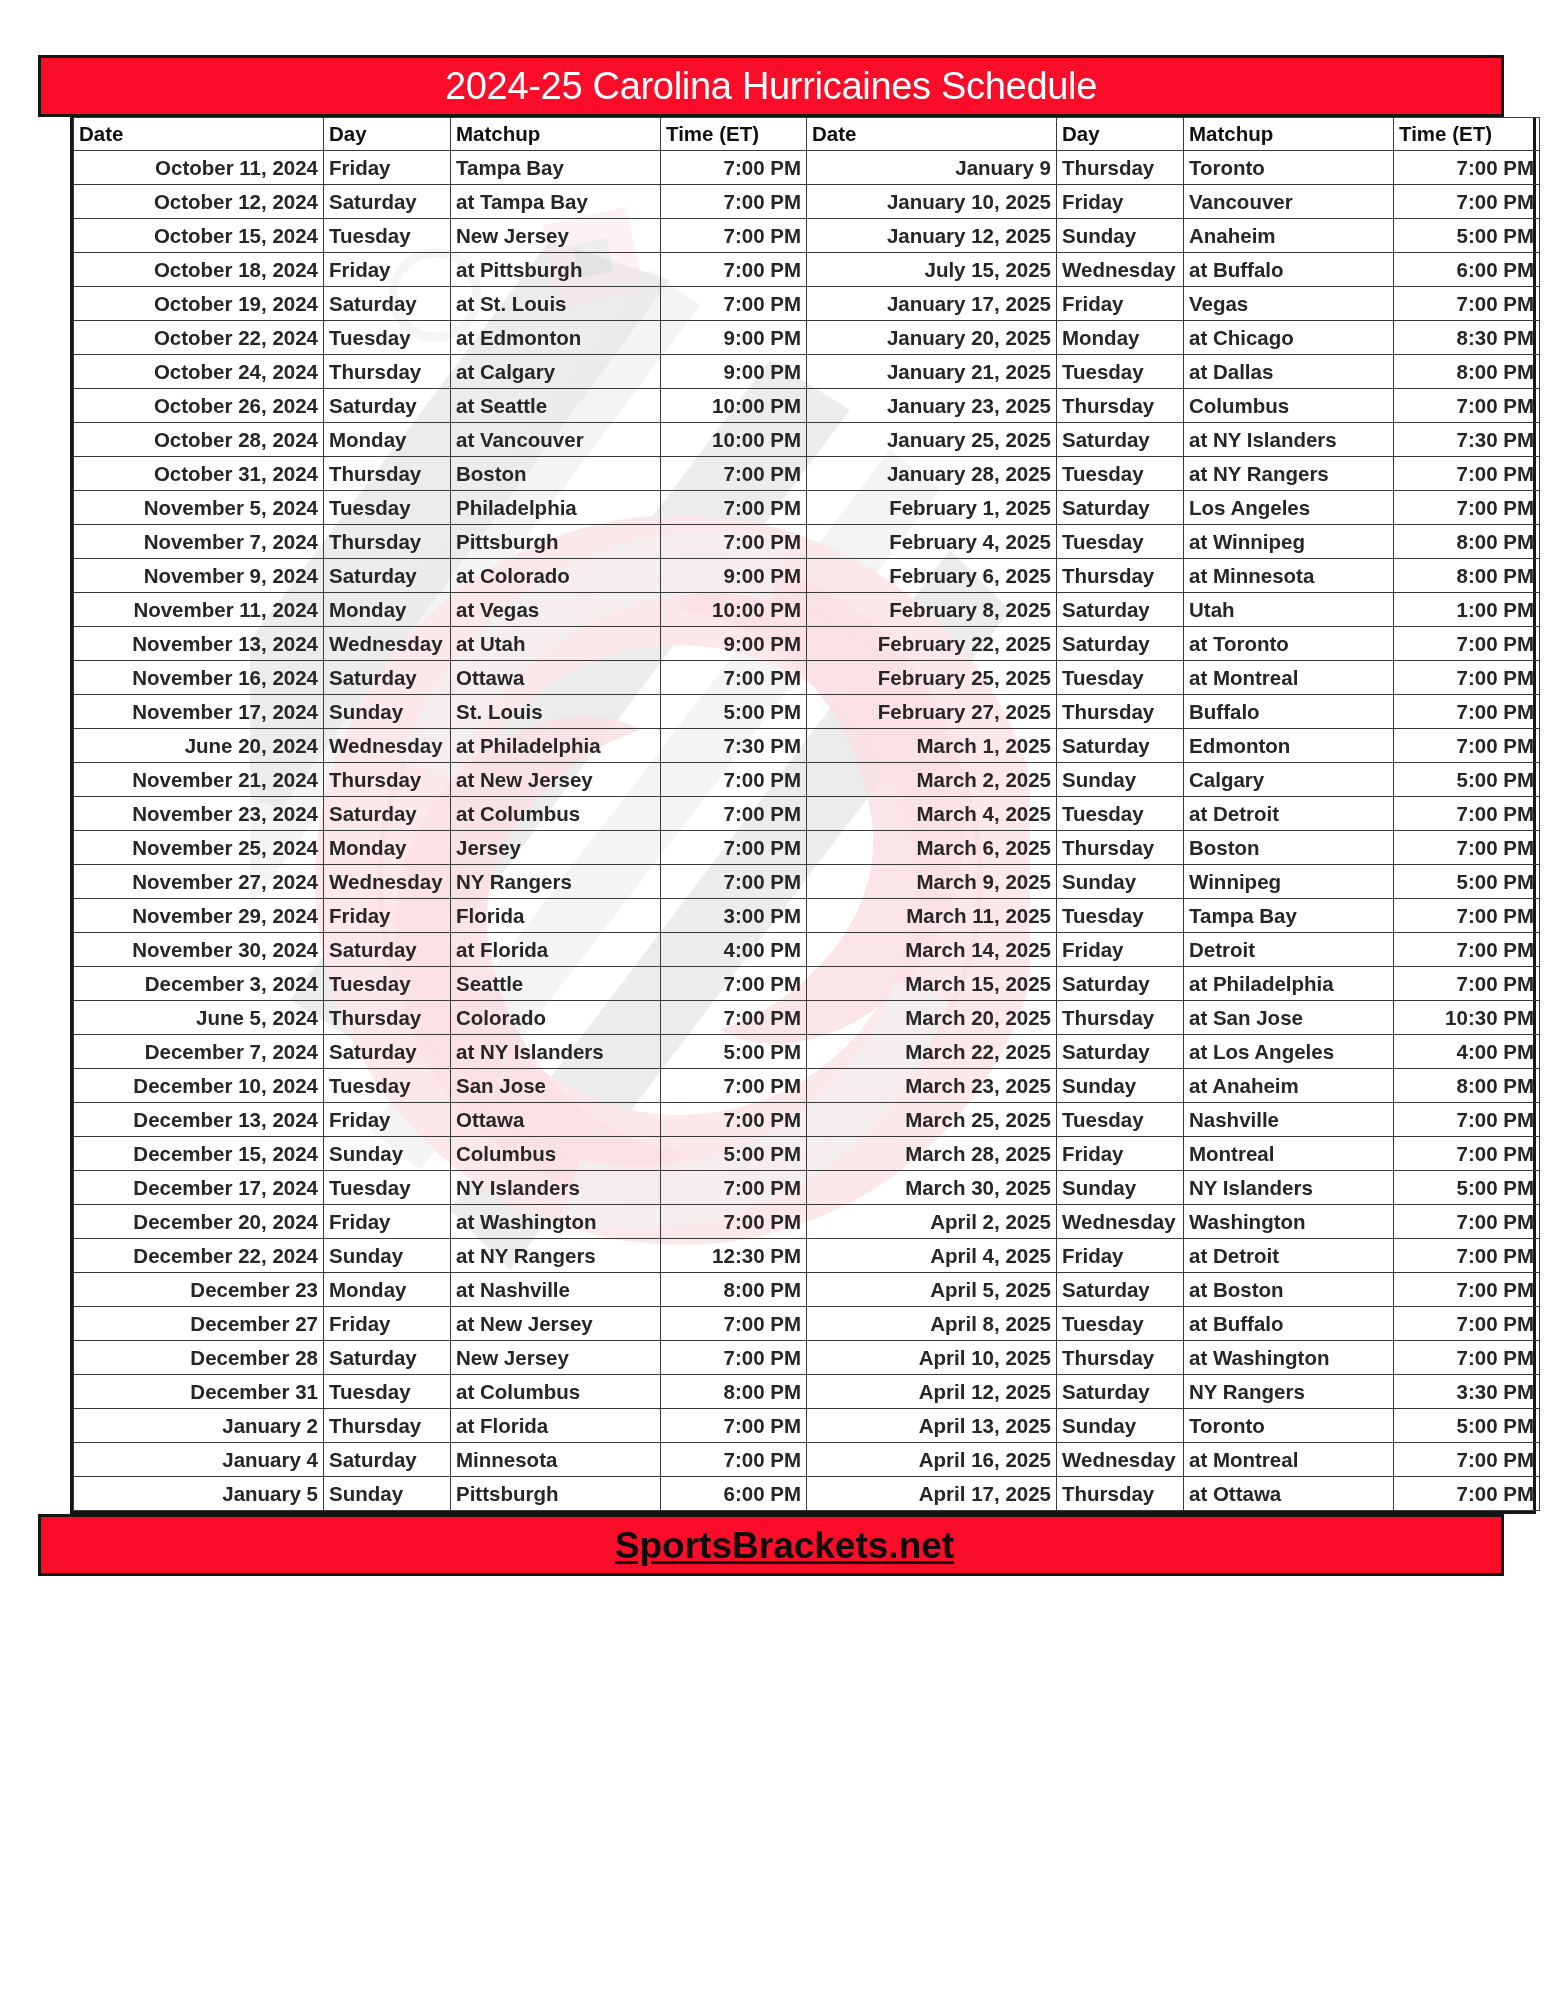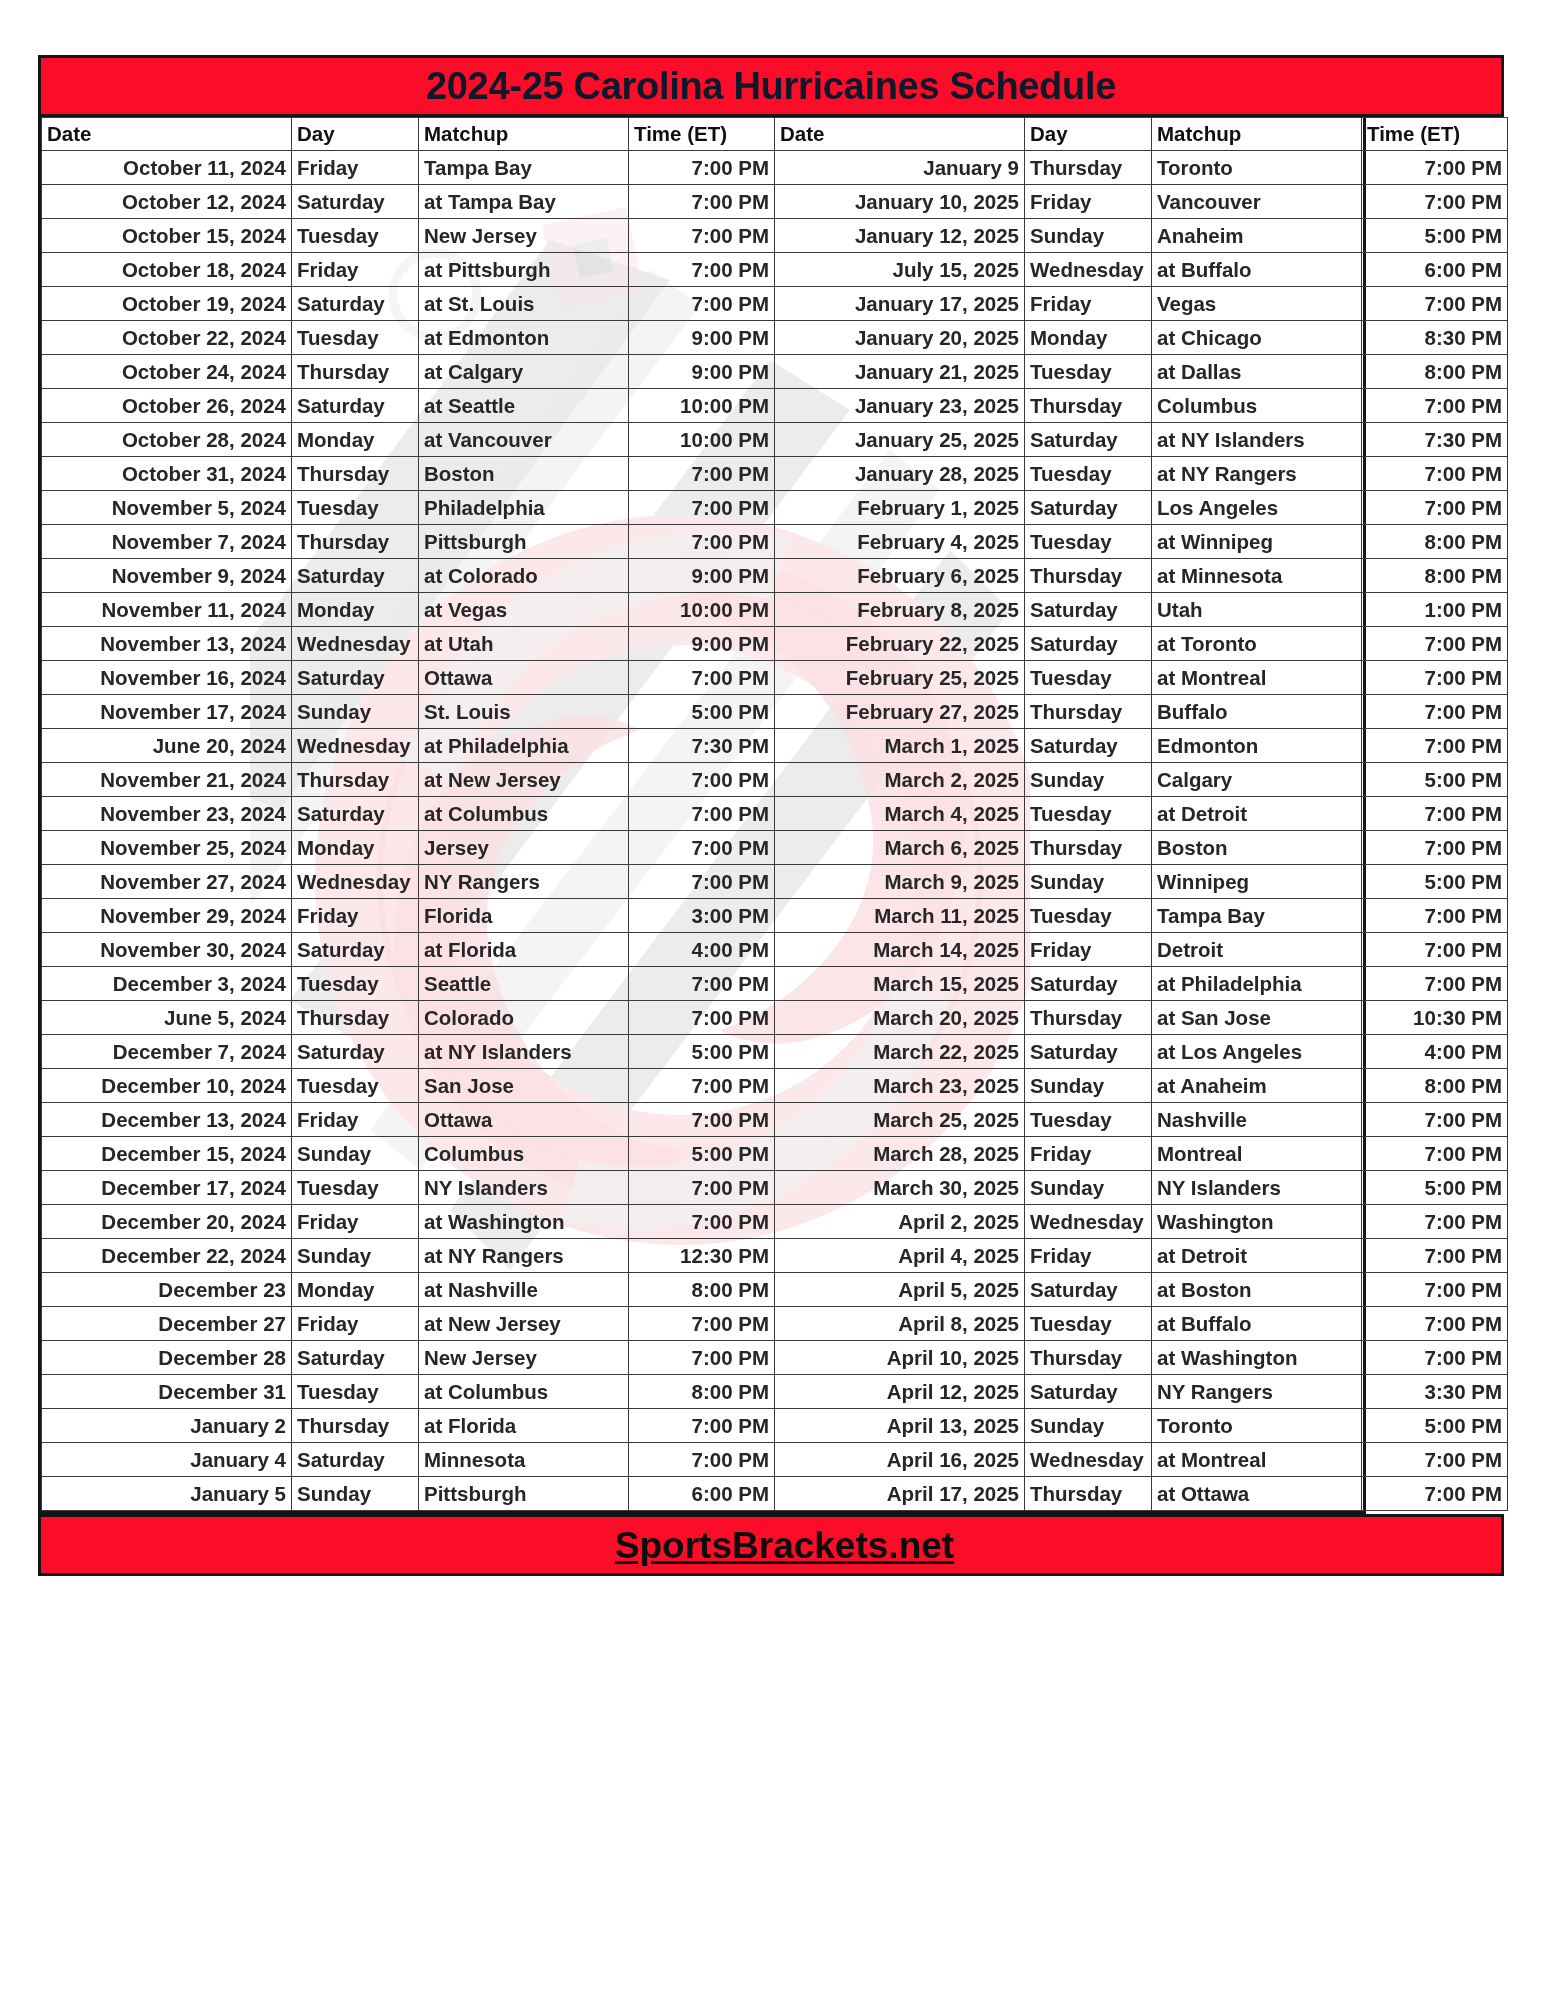--- a/index.html
+++ b/index.html
@@ -45,22 +45,22 @@
     background: #FB0D2A;
     text-align: center;
     box-sizing: border-box;
   }
   #title-bar {
     height: 62px;
     line-height: 56px;
   }
   #title-text {
     font-size: 38px;
-    font-weight: bold;
-    color: #0f172a;
+    font-weight: normal;
+    color: #ffffff;
     letter-spacing: -0.3px;
     white-space: nowrap;
   }
   #footer-bar {
     height: 62px;
     line-height: 58px;
     margin-top: 0px;
     padding-left: 27px;
   }
   #footer-text {
@@ -105,21 +105,22 @@
   col.c-day   { width: 127px; }
   col.c-match { width: 210px; }
   col.c-time  { width: 146px; }
 
   
   #grid-wrap {
     border-left: 3px solid #151515;
     border-right: 3px solid #151515;
     border-bottom: 3px solid #151515;
     box-sizing: border-box;
-    width: 1328px;
+    width: 1466px;
+    margin-left: 32px;
   }
 </style>
 </head>
 <body>
 
 <div id="page">
 
   <svg id="watermark" viewBox="0 0 780 1250" xmlns="http://www.w3.org/2000/svg">
     <defs>
       <clipPath id="clipAll">

